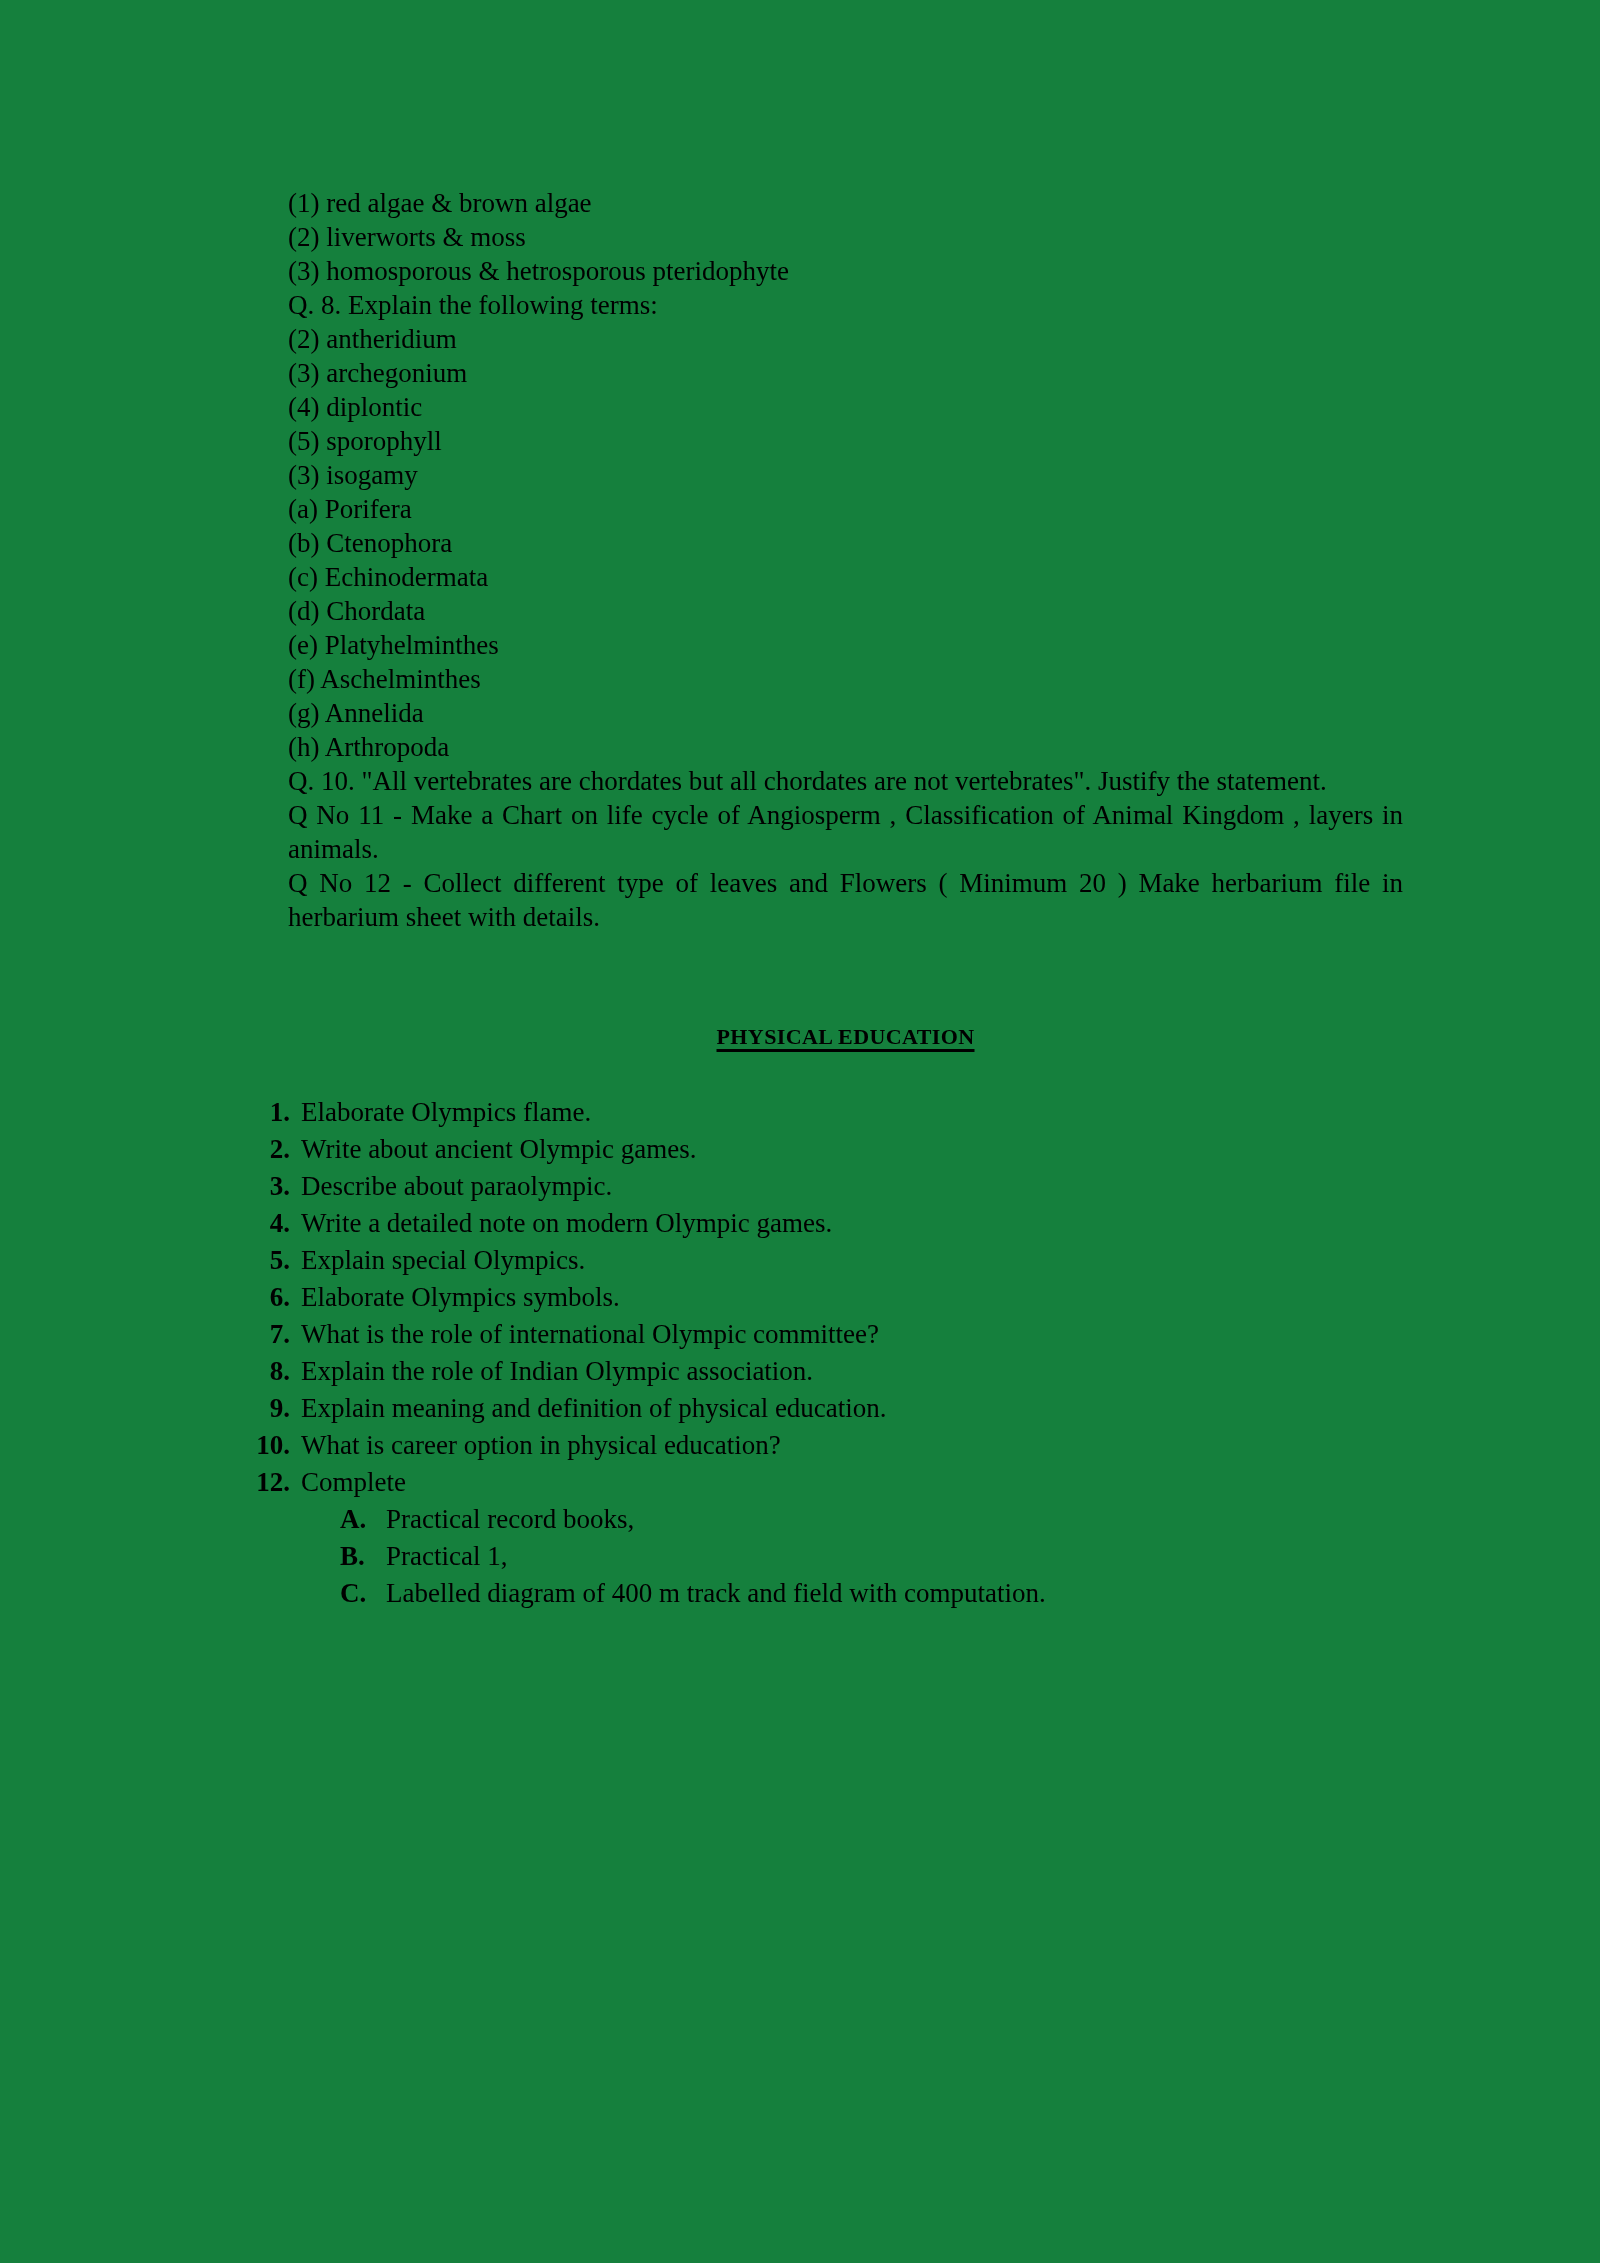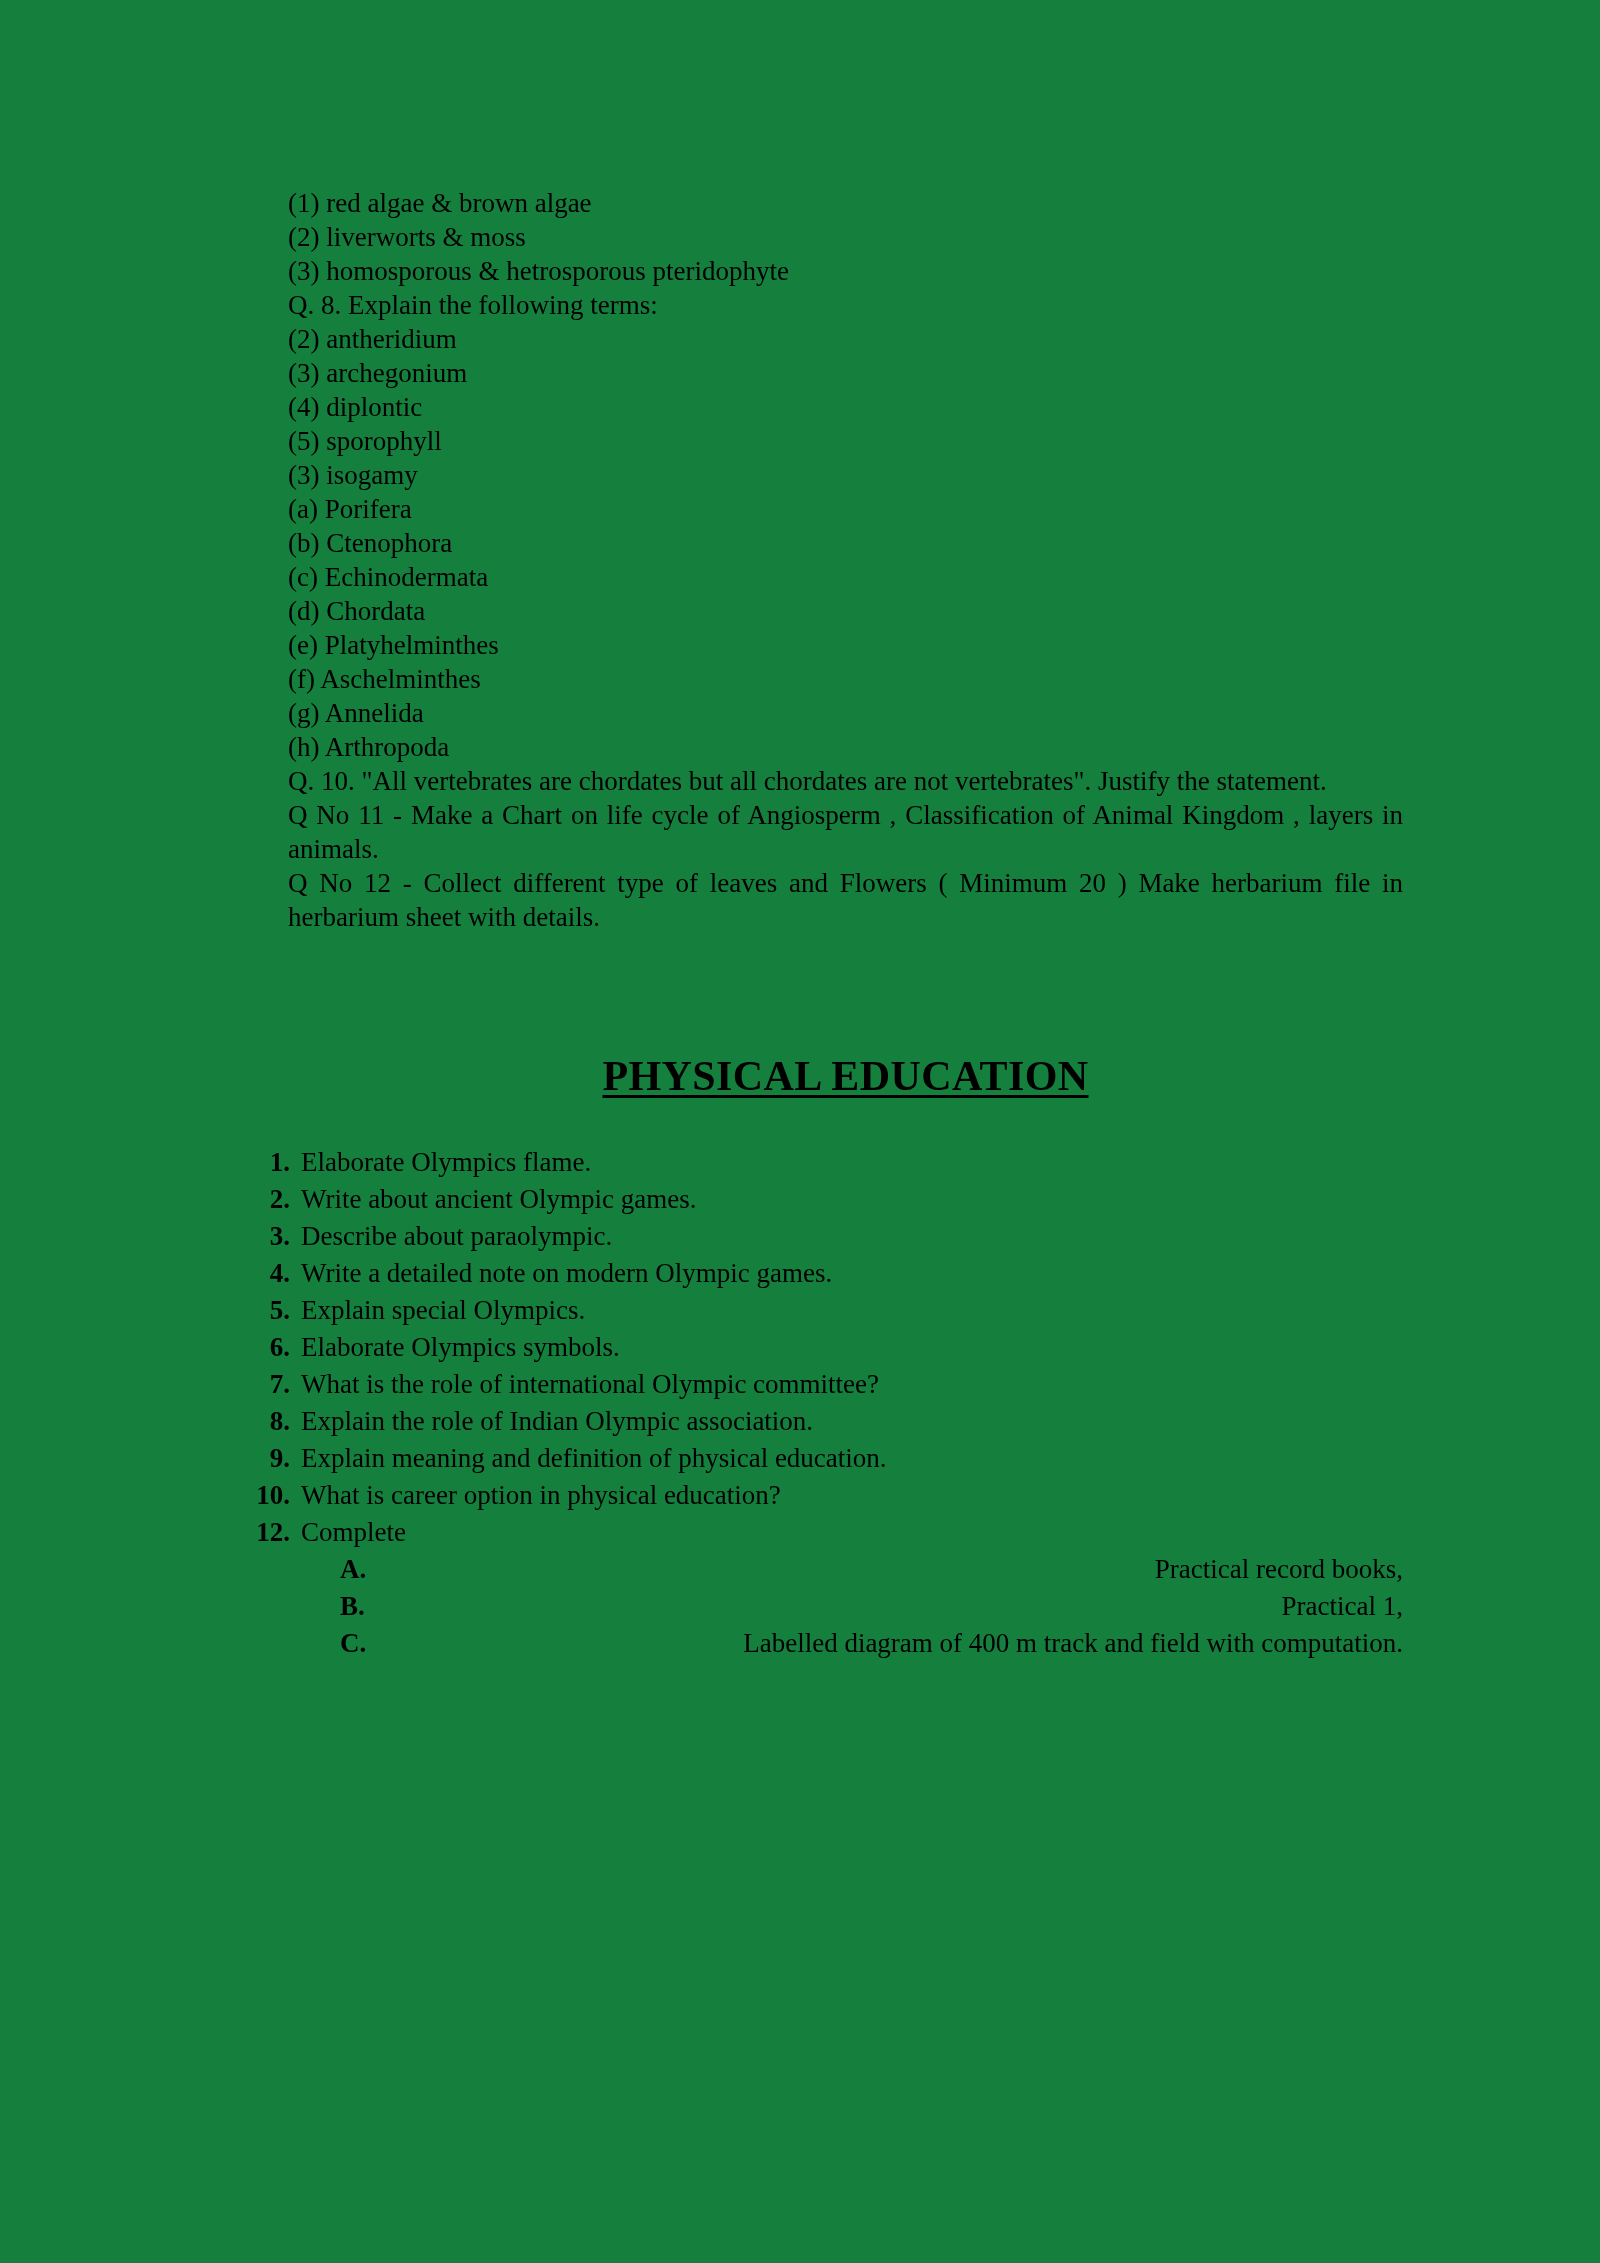--- a/index.html
+++ b/index.html
@@ -37,24 +37,24 @@
     white-space: pre-wrap;
   }
   .bio-para {
     text-align: justify;
     text-justify: inter-word;
     margin: 0;
   }
 
   
   .section-heading {
-    margin-top: 118px;
+    margin-top: 90px;
     margin-bottom: 0;
     text-align: center;
-    font-size: 42px;
+    font-size: 22px;
     font-weight: bold;
     letter-spacing: 0.4px;
   }
   .section-heading span.heading-text {
     text-decoration: underline;
     text-underline-offset: 5px;
     text-decoration-thickness: 3px;
   }
 
   
@@ -103,21 +103,20 @@
     align-items: flex-start;
   }
   .sub-marker {
     flex: 0 0 46px;
     width: 46px;
     text-align: left;
     font-weight: bold;
   }
   .sub-text {
     flex: 1 1 auto;
-    text-align: right;
   }
 </style>
 </head>
 <body>
 
 <div class="page">
   <div class="content">
 
     <div class="bio-block">
       <div class="bio-line">(1) red algae &amp; brown algae</div>

